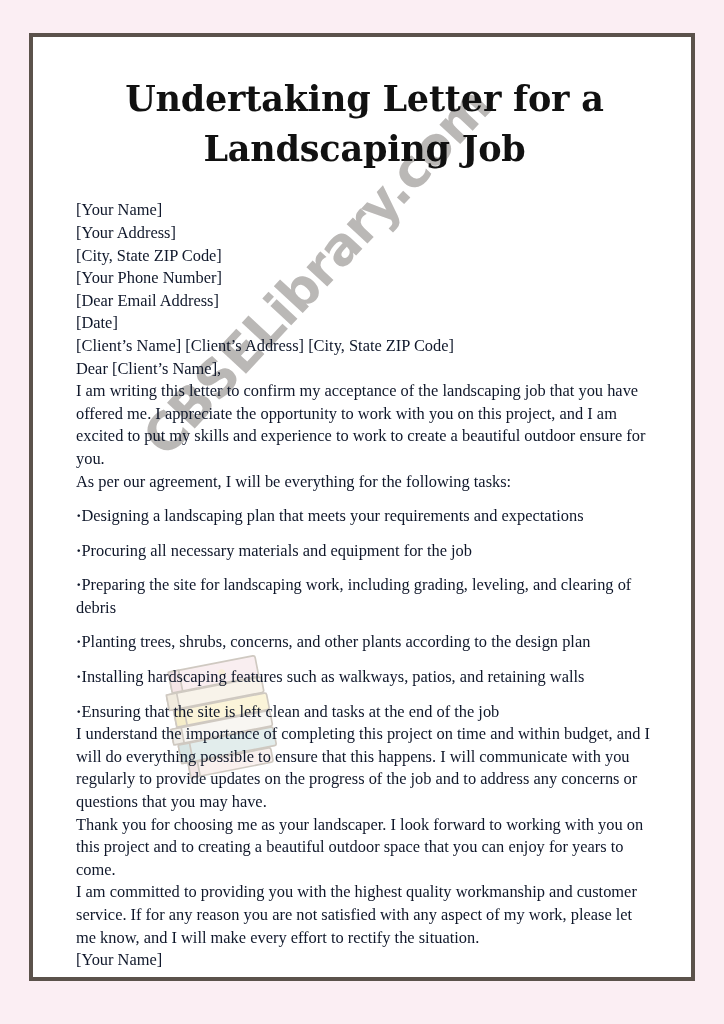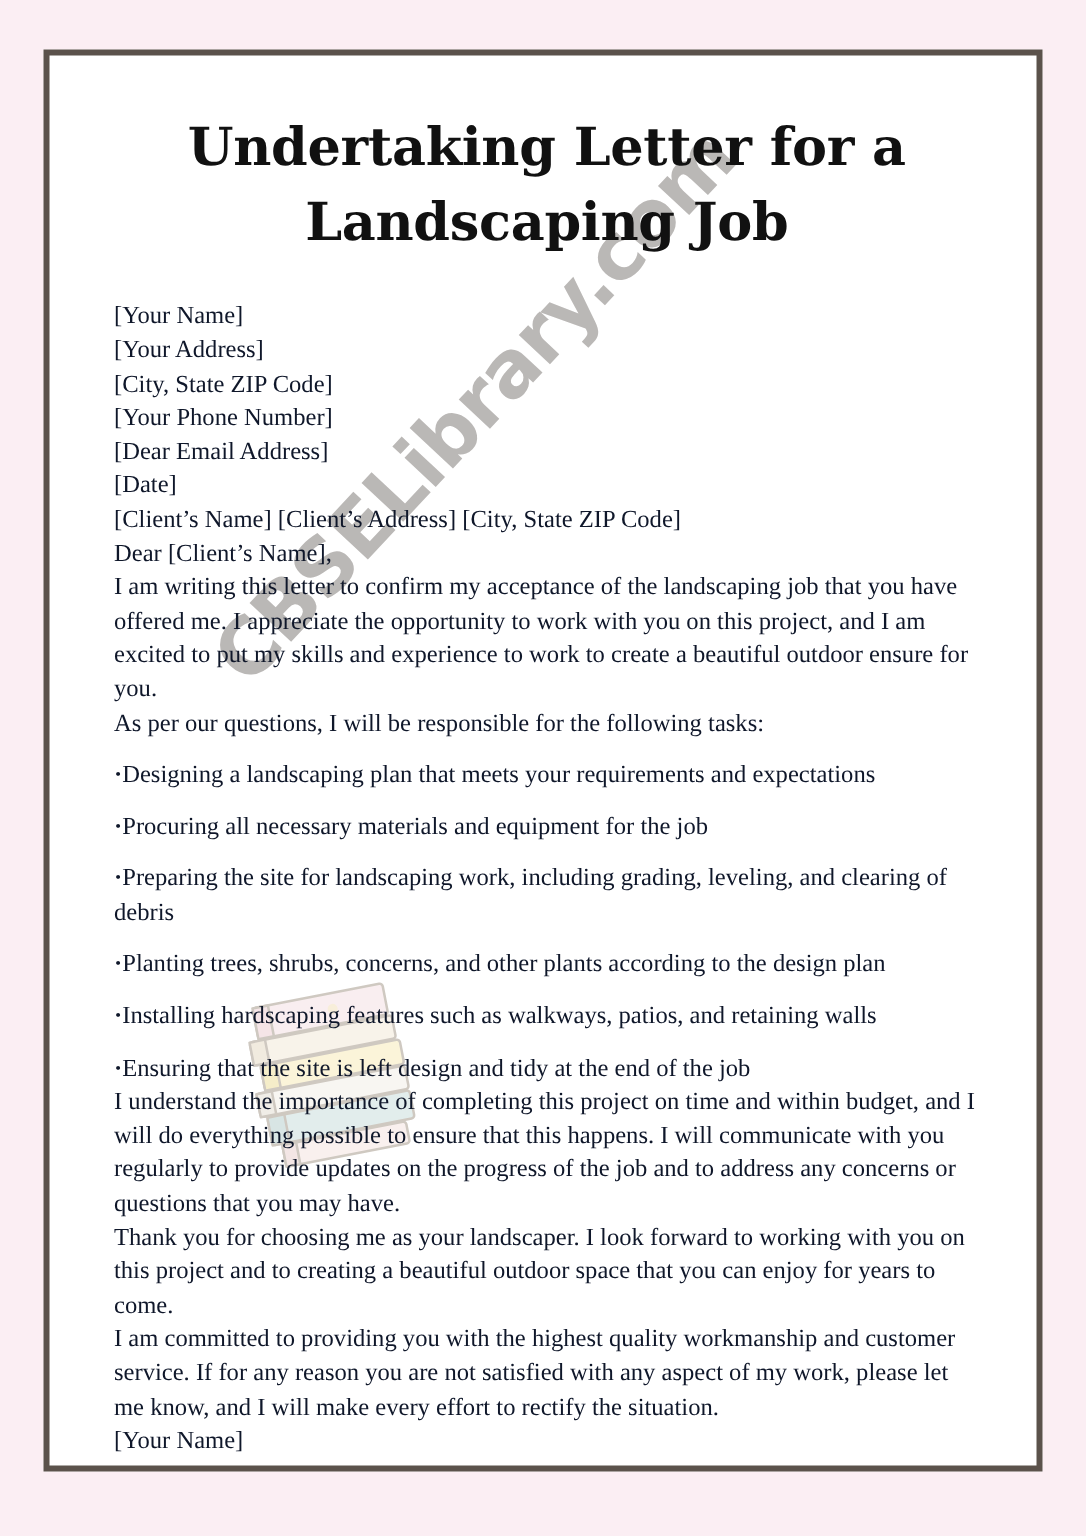--- a/index.html
+++ b/index.html
@@ -152,29 +152,29 @@
         <div class="line">[Your Address]</div>
         <div class="line">[City, State ZIP Code]</div>
         <div class="line">[Your Phone Number]</div>
         <div class="line">[Dear Email Address]</div>
         <div class="line">[Date]</div>
         <div class="line">[Client’s Name] [Client’s Address] [City, State ZIP Code]</div>
 
         <div class="line">Dear [Client’s Name],</div>
 
         <p class="para">I am writing this letter to confirm my acceptance of the landscaping job that you have offered me. I appreciate the opportunity to work with you on this project, and I am excited to put my skills and experience to work to create a beautiful outdoor ensure for you.</p>
-        <p class="para">As per our questions, I will be responsible for the following tasks:</p>
+        <p class="para">As per our agreement, I will be everything for the following tasks:</p>
 
         <div>
           <p class="bullet"><span class="dot">·</span><span>Designing a landscaping plan that meets your requirements and expectations</span></p>
           <p class="bullet"><span class="dot">·</span><span>Procuring all necessary materials and equipment for the job</span></p>
           <p class="bullet"><span class="dot">·</span><span>Preparing the site for landscaping work, including grading, leveling, and clearing of debris</span></p>
           <p class="bullet"><span class="dot">·</span><span>Planting trees, shrubs, concerns, and other plants according to the design plan</span></p>
           <p class="bullet"><span class="dot">·</span><span>Installing hardscaping features such as walkways, patios, and retaining walls</span></p>
-          <p class="bullet"><span class="dot">·</span><span>Ensuring that the site is left design and tidy at the end of the job</span></p>
+          <p class="bullet"><span class="dot">·</span><span>Ensuring that the site is left clean and tasks at the end of the job</span></p>
         </div>
 
         <p class="para">I understand the importance of completing this project on time and within budget, and I will do everything possible to ensure that this happens. I will communicate with you regularly to provide updates on the progress of the job and to address any concerns or questions that you may have.</p>
         <p class="para">Thank you for choosing me as your landscaper. I look forward to working with you on this project and to creating a beautiful outdoor space that you can enjoy for years to come.</p>
         <p class="para">I am committed to providing you with the highest quality workmanship and customer service. If for any reason you are not satisfied with any aspect of my work, please let me know, and I will make every effort to rectify the situation.</p>
 
         <div class="line">[Your Name]</div>
 
       </div>
     </div>

